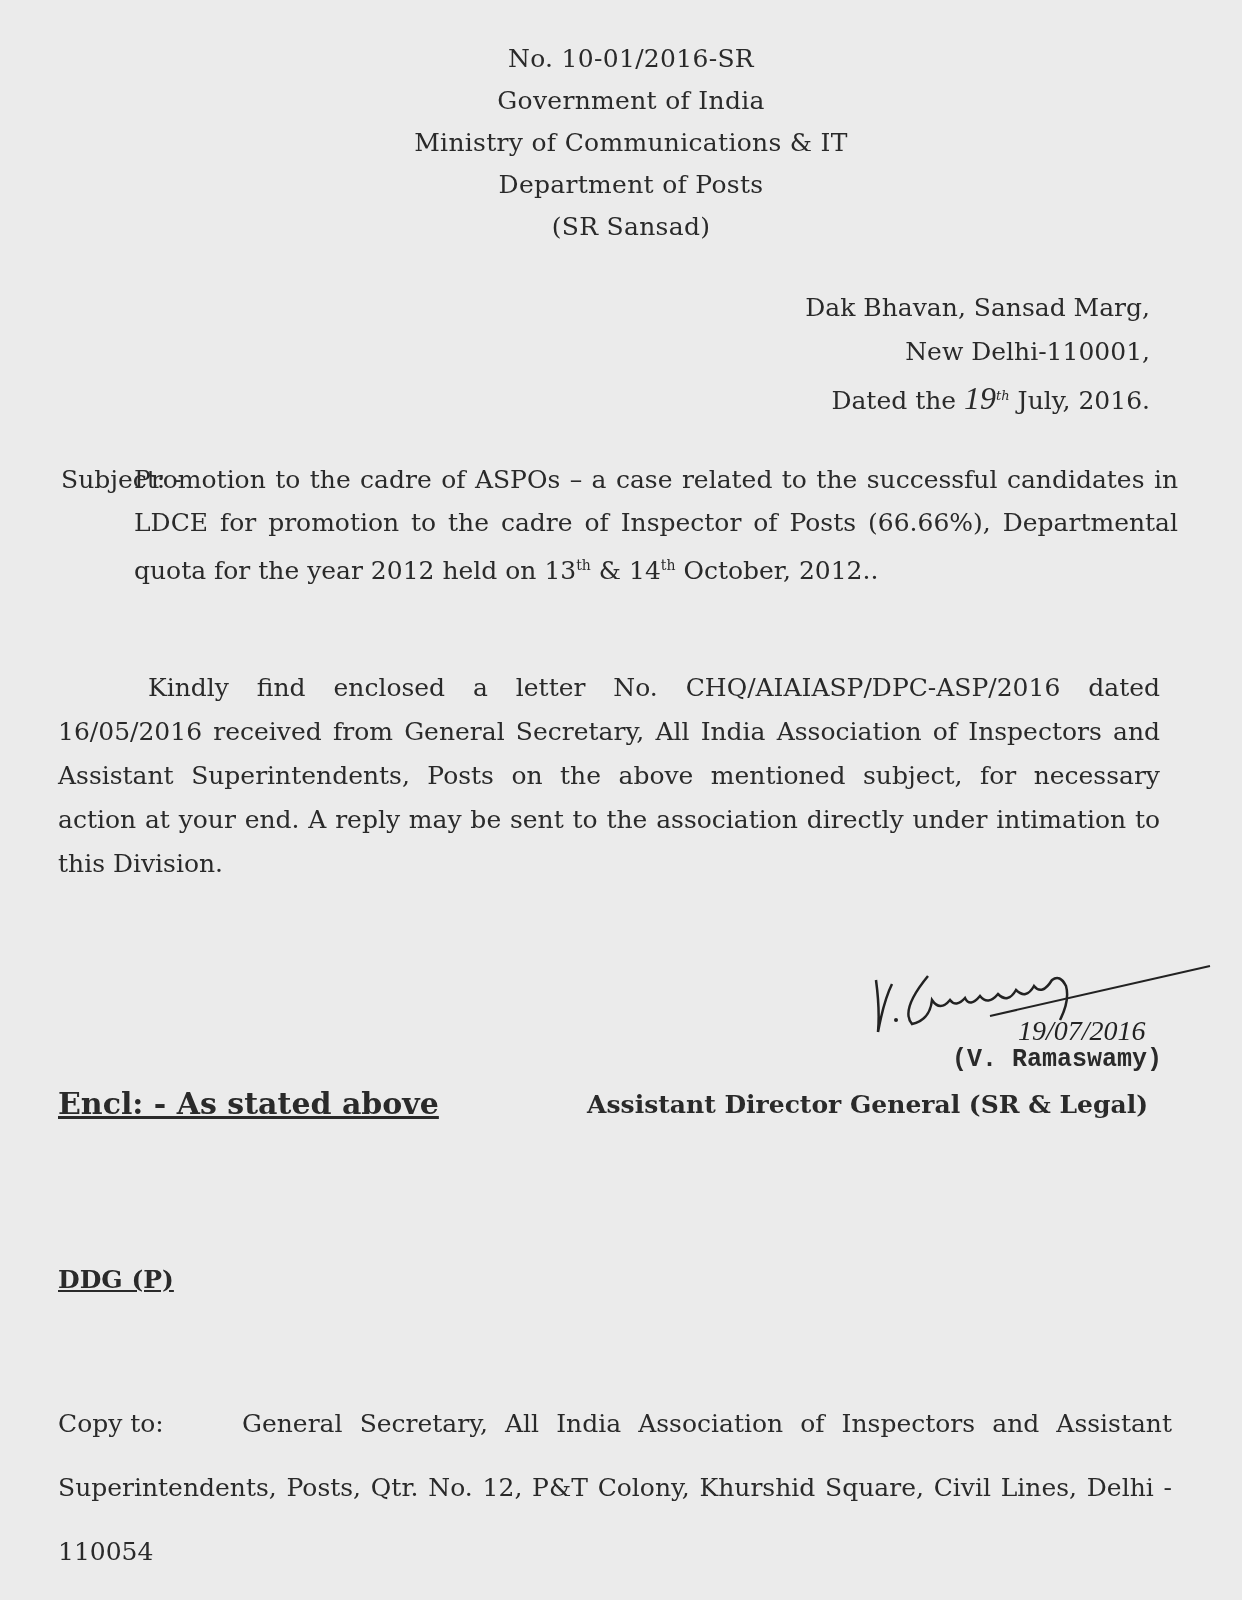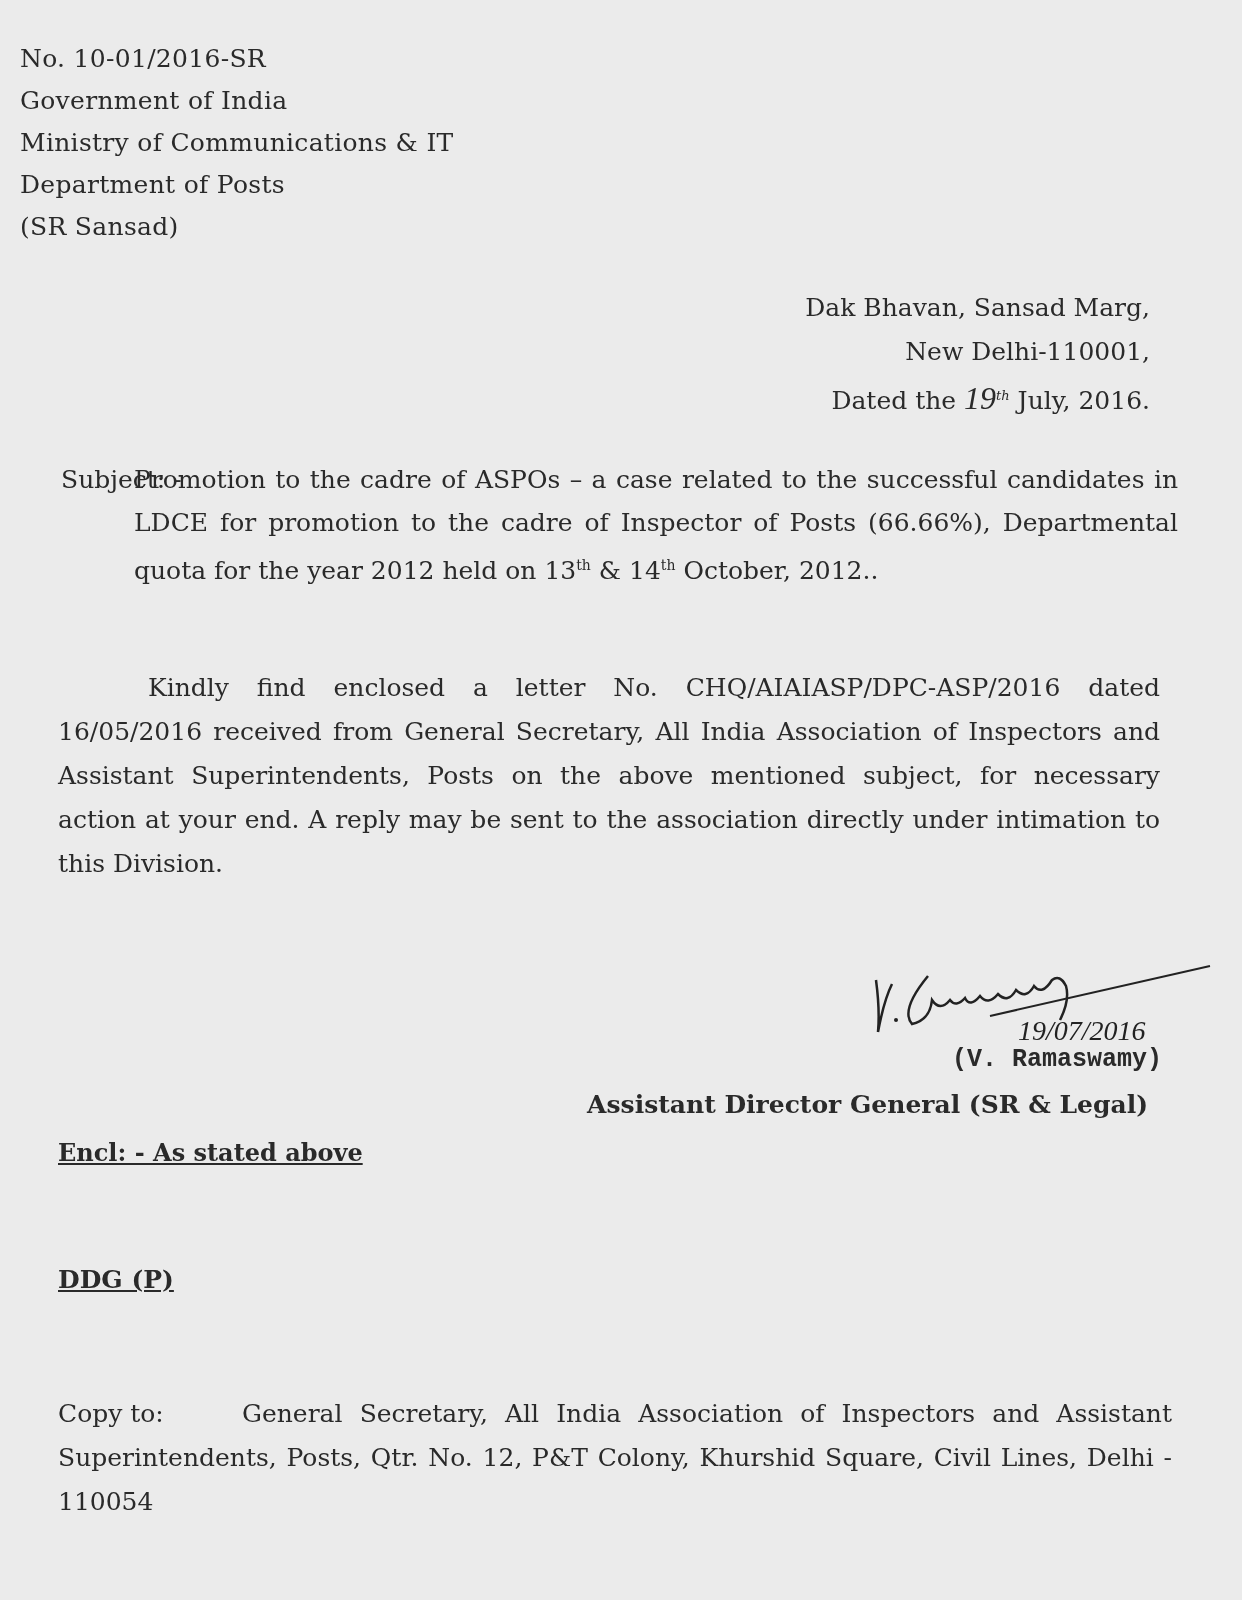--- a/index.html
+++ b/index.html
@@ -7,21 +7,21 @@
     width: 1242px; height: 1600px;
     background: #ebebeb;
     color: #2a2a2a;
     font-family: "DejaVu Serif", "Liberation Serif", serif;
     position: relative;
     overflow: hidden;
   }
   .page { position: absolute; inset: 0; }
   .header {
     position: absolute; left: 0; top: 38px; width: 1242px;
-    text-align: left; font-size: 25px; line-height: 42px;
+    text-align: center; font-size: 25px; line-height: 42px;
     letter-spacing: 0.3px;
   }
   .header div { padding-left: 20px; }
   .address {
     position: absolute; right: 92px; top: 286px;
     text-align: right; font-size: 25px; line-height: 44px;
   }
   .address .hand { font-family: "Liberation Serif", serif; font-style: italic; font-size: 32px; text-align: center; }
   .address sup { font-size: 13px; font-style: italic; }
   .subject {
@@ -42,30 +42,30 @@
   }
   .sig-name {
     position: absolute; right: 80px; top: 1045px;
     font-size: 25px; font-weight: bold; font-family: Liberation Mono, monospace;
   }
   .sig-title {
     position: absolute; right: 94px; top: 1090px;
     font-size: 25px; font-weight: bold;
   }
   .encl {
-    position: absolute; left: 58px; top: 1138px;
-    font-size: 24px; font-weight: bold; text-decoration: underline;
+    position: absolute; left: 58px; top: 1086px;
+    font-size: 30px; font-weight: bold; text-decoration: underline;
   }
   .ddg {
     position: absolute; left: 58px; top: 1265px;
     font-size: 25px; font-weight: bold; text-decoration: underline;
   }
   .copy {
     position: absolute; left: 58px; top: 1392px; width: 1114px;
-    font-size: 25px; line-height: 44px; text-align: justify;
+    font-size: 25px; line-height: 64px; text-align: justify;
   }
   .copy .label { display: inline-block; width: 184px; }
 </style>
 </head>
 <body>
 
 <div class="page">
 
   <div class="header">
     <div>No. 10-01/2016-SR</div>

